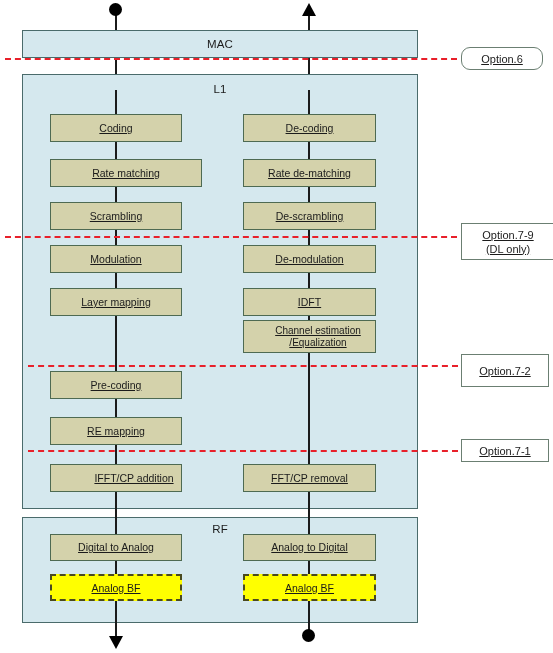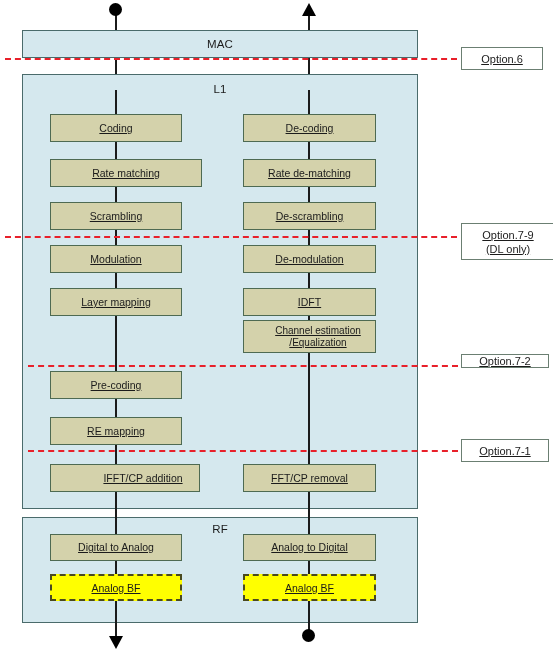--- a/index.html
+++ b/index.html
@@ -134,21 +134,21 @@
 
   <div class="abs vline" style="left:308px; top:90px;  height:400px;"></div>
 
   <div class="abs pbox" style="left:50px; top:114px; width:132px; height:28px;">Coding</div>
   <div class="abs pbox" style="left:50px; top:159px; width:152px; height:28px;">Rate matching</div>
   <div class="abs pbox" style="left:50px; top:202px; width:132px; height:28px;">Scrambling</div>
   <div class="abs pbox" style="left:50px; top:245px; width:132px; height:28px;">Modulation</div>
   <div class="abs pbox" style="left:50px; top:288px; width:132px; height:28px;">Layer mapping</div>
   <div class="abs pbox" style="left:50px; top:371px; width:132px; height:28px;">Pre-coding</div>
   <div class="abs pbox" style="left:50px; top:417px; width:132px; height:28px;">RE mapping</div>
-  <div class="abs pbox" style="left:50px; top:464px; width:150px; height:28px;padding-left:36px;">IFFT/CP addition</div>
+  <div class="abs pbox" style="left:50px; top:464px; width:132px; height:28px;padding-left:36px;">IFFT/CP addition</div>
 
   <div class="abs pbox" style="left:243px; top:114px; width:133px; height:28px;">De-coding</div>
   <div class="abs pbox" style="left:243px; top:159px; width:133px; height:28px;">Rate de-matching</div>
   <div class="abs pbox" style="left:243px; top:202px; width:133px; height:28px;">De-scrambling</div>
   <div class="abs pbox" style="left:243px; top:245px; width:133px; height:28px;">De-modulation</div>
   <div class="abs pbox" style="left:243px; top:288px; width:133px; height:28px;">IDFT</div>
   <div class="abs pbox two-line" style="left:243px; top:320px; width:133px; height:33px; white-space:pre-line;padding-left:17px;">Channel estimation
 /Equalization</div>
   <div class="abs pbox" style="left:243px; top:464px; width:133px; height:28px;">FFT/CP removal</div>
 
@@ -171,30 +171,30 @@
   <div class="abs vline" style="left:115px; top:623px; height:15px;"></div>
   <div class="abs arrow-down" style="left:109px; top:636px;"></div>
   <div class="abs vline" style="left:308px; top:623px; height:8px;"></div>
   <div class="abs dot" style="left:302px; top:629px;"></div>
 
   <div class="abs dashline" style="left:5px;  top:58px;  width:452px;"></div>
   <div class="abs dashline" style="left:5px;  top:236px; width:452px;"></div>
   <div class="abs dashline" style="left:28px; top:365px; width:430px;"></div>
   <div class="abs dashline" style="left:28px; top:450px; width:430px;"></div>
 
-  <div class="abs optbox" style="left:461px; top:47px; width:82px; height:23px;">
+  <div class="abs optbox" style="left:461px; top:47px; width:82px; height:23px;border-radius:9px;">
     <span>Option.6</span>
   </div>
 
   <div class="abs optbox" style="left:461px; top:223px; width:94px; height:37px;">
     <span>Option.7-9</span>
     <span>(DL only)</span>
   </div>
 
-  <div class="abs optbox" style="left:461px; top:354px; width:88px; height:14px;">
+  <div class="abs optbox" style="left:461px; top:354px; width:88px; height:33px;">
     <span>Option.7-2</span>
   </div>
 
   <div class="abs optbox" style="left:461px; top:439px; width:88px; height:23px;">
     <span>Option.7-1</span>
   </div>
 
 </div>
 
 </body></html>

